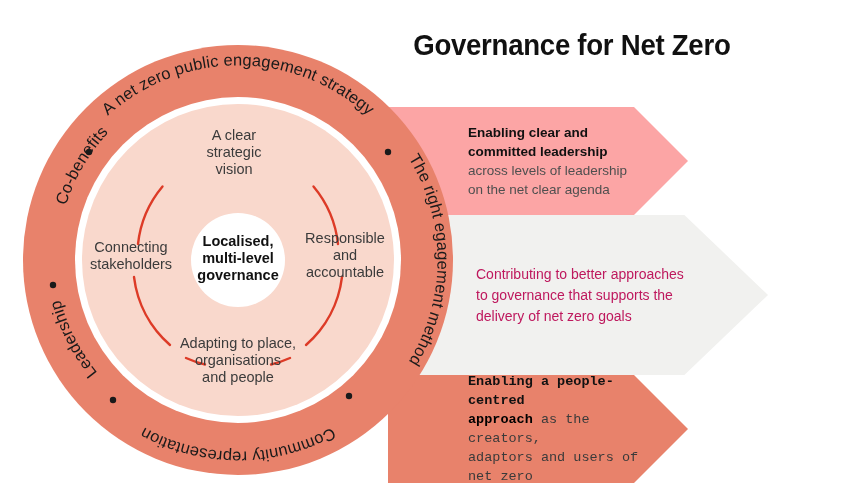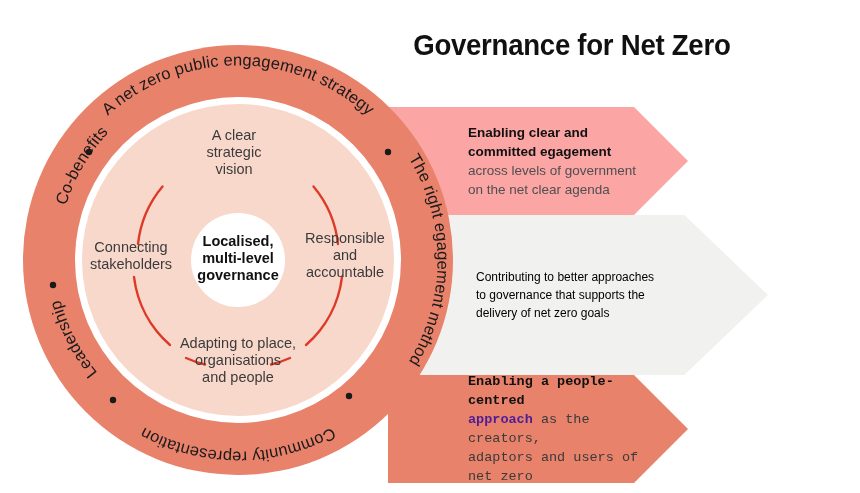--- a/index.html
+++ b/index.html
@@ -56,26 +56,26 @@
   .arrow-text {
     padding-left:80px;
     padding-right:44px;
     font-size:13.5px;
     line-height:1.42;
   }
   .arrow-top .arrow-text { color:#4f4f4f; }
   .arrow-bot .arrow-text { color:#3a3a3a;font-family:Liberation Mono, monospace; }
   .arrow-mid .arrow-text {
     padding-left:88px;
-    font-size:12px;
+    font-size:14px;
     line-height:1.5;
-    color:#000000;
+    color:#be185d;
   }
   .arrow-text .lead { display:block; font-weight:bold; color:#111111; }
-  .arrow-text .inline-lead { font-weight:bold; color:#4c1d95; }
+  .arrow-text .inline-lead { font-weight:bold; color:#000000; }
 
   
   #wheel { position:absolute; left:0px; top:0px; }
 
   .ring-label {
     font-family:"Liberation Sans", sans-serif;
     font-size:16.5px;
     fill:#1a1a1a;
     letter-spacing:0.1px;
   }
@@ -95,22 +95,22 @@
 </head>
 <body>
 
 <div id="canvas">
 
   <div class="title">Governance for Net Zero</div>
 
   <div class="arrow arrow-top">
     <div class="arrow-text">
       <span class="lead">Enabling clear and</span>
-      <span class="lead">committed egagement</span>
-      <span>across levels of government</span><br>
+      <span class="lead">committed leadership</span>
+      <span>across levels of leadership</span><br>
       <span>on the net clear agenda</span>
     </div>
   </div>
 
   <div class="arrow arrow-mid">
     <div class="arrow-text">
       <span>Contributing to better approaches</span><br>
       <span>to governance that supports the</span><br>
       <span>delivery of net zero goals</span>
     </div>

